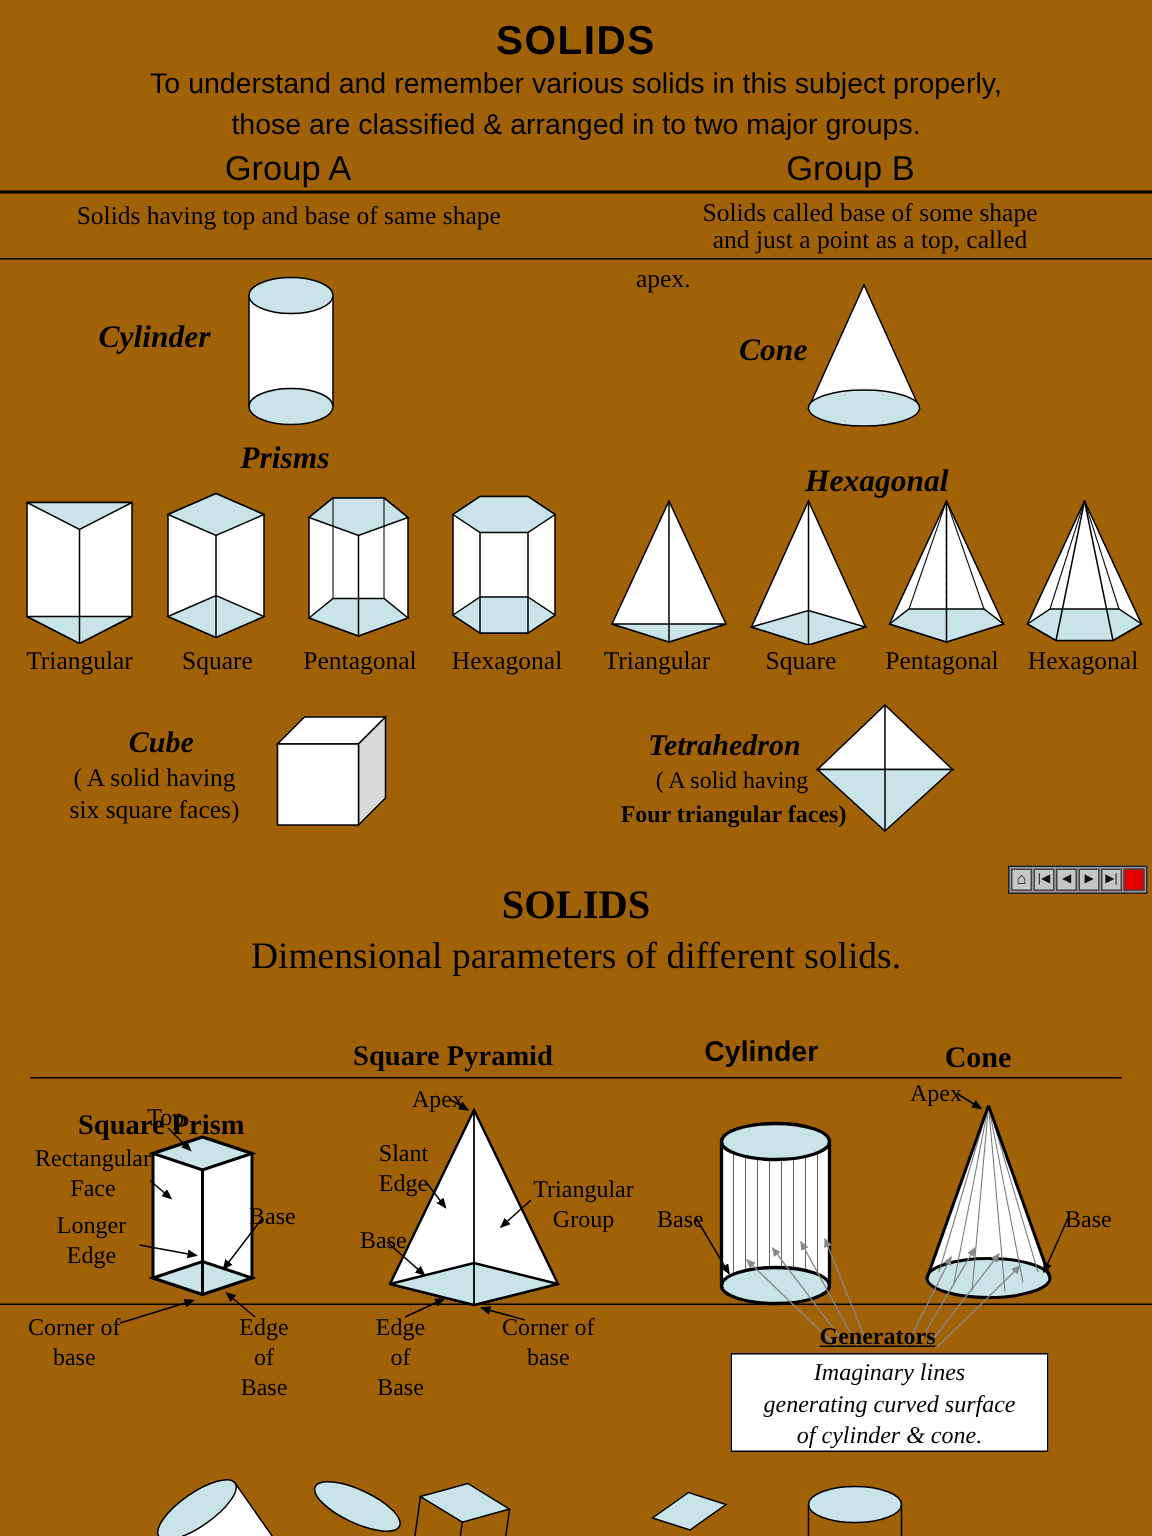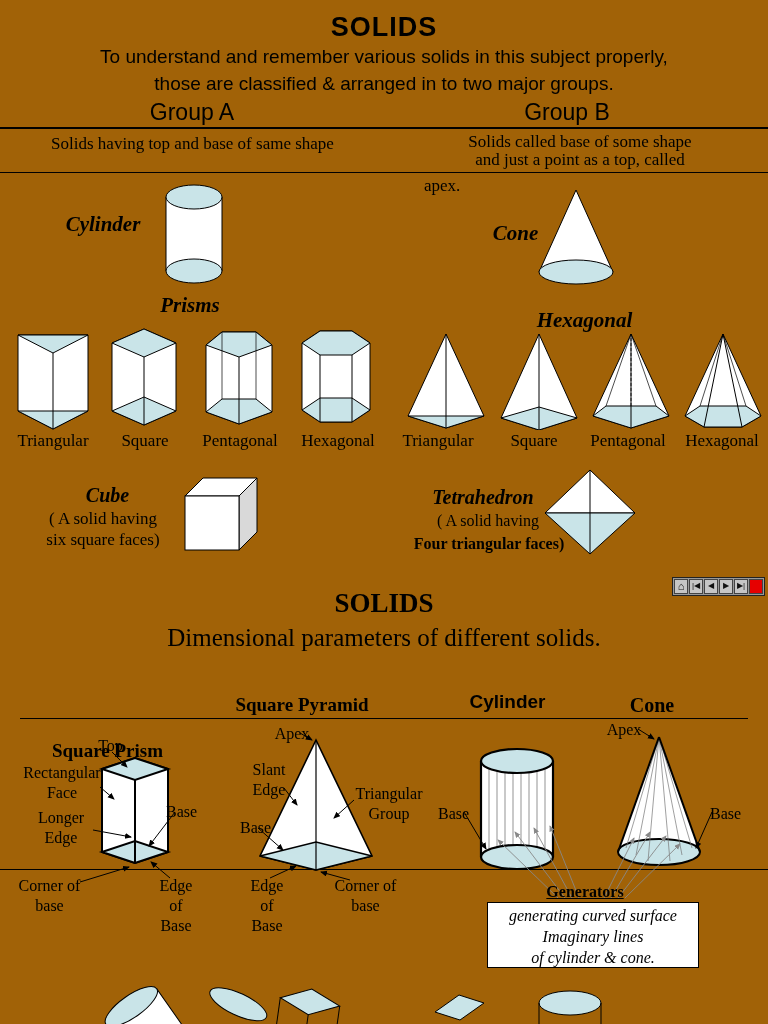--- a/index.html
+++ b/index.html
@@ -220,22 +220,22 @@
     <line x1="49" y1="4" x2="72" y2="122" stroke="#777" stroke-width="0.7"></line>
     <line x1="49" y1="4" x2="82" y2="115" stroke="#777" stroke-width="0.7"></line>
     <line x1="49" y1="4" x2="8" y2="119" stroke="#000" stroke-width="2"></line>
     <line x1="49" y1="4" x2="90" y2="119" stroke="#000" stroke-width="2"></line>
   </svg>
   <div class="lbl2 ctr" style="left:600px;top:720px;width:48px;">Apex</div>
   <div class="lbl2" style="left:710px;top:804px;width:45px;">Base</div>
 
   <div class="lbl2 ctr" style="left:520px;top:882px;width:130px;font-weight:bold;text-decoration:underline;">Generators</div>
   <div class="genbox">
+    <div>Imaginary lines</div>
     <div>generating curved surface</div>
-    <div>Imaginary lines</div>
     <div>of cylinder &amp; cone.</div>
   </div>
 
   <svg class="abs" style="left:0;top:720px;z-index:3;pointer-events:none;" width="768" height="266" viewBox="0 0 768 266">
     <defs>
       <marker id="mA" markerWidth="8" markerHeight="8" refX="6" refY="3" orient="auto">
         <path d="M0,0 L7,3 L0,6 z" fill="#000"></path>
       </marker>
       <marker id="mG" markerWidth="8" markerHeight="8" refX="6" refY="3" orient="auto">
         <path d="M0,0 L7,3 L0,6 z" fill="#888"></path>

